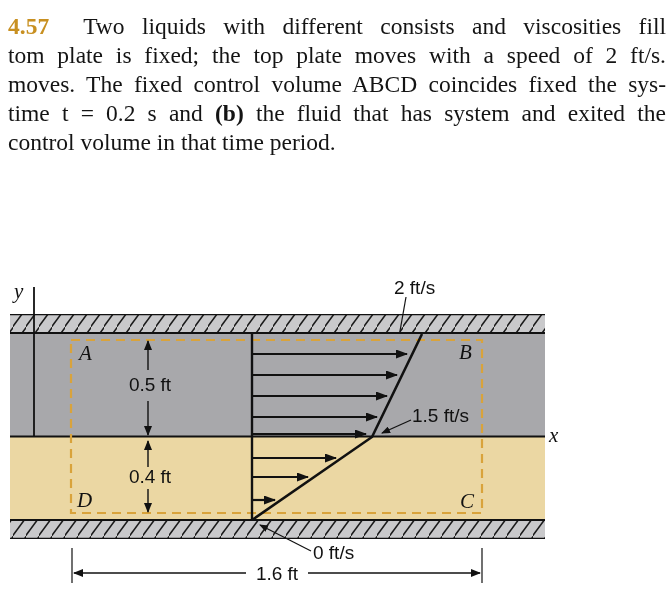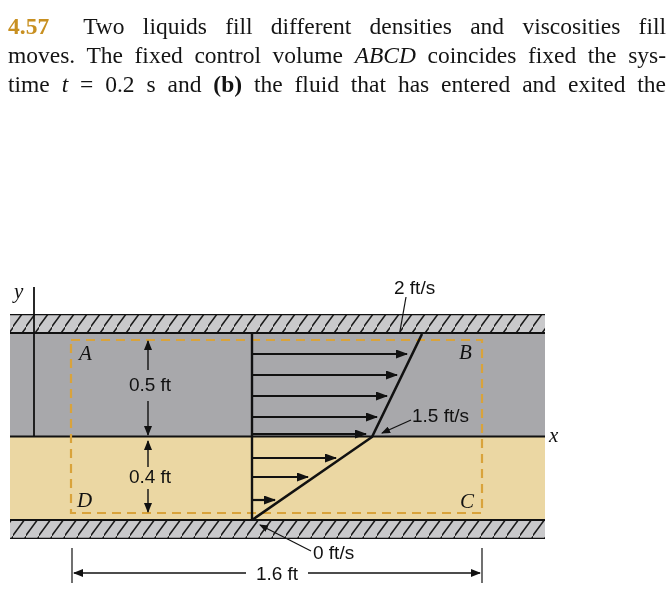--- a/index.html
+++ b/index.html
@@ -8,33 +8,35 @@
     font-family:"Liberation Serif",serif;color:#141414;overflow:hidden;
   }
   #problem-text{
     position:absolute;left:8px;top:12px;width:658px;
     font-size:23.5px;line-height:29px;
   }
   #problem-text .line{text-align:justify;text-align-last:justify;white-space:normal;}
   #problem-text .line.last{text-align-last:left;}
   #problem-text .num{font-weight:bold;}
   #problem-text .gap{display:inline-block;width:34px;}
-  #problem-text .it{font-style:italic;}
+  #problem-text .it{}
   #problem-text .bd{font-weight:bold;}
   svg text{user-select:none;}
   .flab{font-family:"Liberation Sans",sans-serif;font-size:19px;fill:#111;}
   .fser{font-family:"Liberation Serif",serif;font-style:italic;font-size:21px;fill:#111;}
 </style>
 </head>
 <body>
 
 <div id="problem-text">
-    <div class="line"><span class="num" style="color: rgb(200, 144, 33);">4.57</span><span class="gap"></span><span>Two liquids fill different densities and viscosities fill</span></div>
+    <div class="line"><span class="num" style="color: rgb(200, 144, 33);">4.57</span><span class="gap"></span><span>Two liquids with different consists and viscosities fill</span></div>
+    <div class="line"><span>tom plate is fixed; the top plate moves with a speed of 2 ft/s.</span></div>
     <div class="line"><span>moves. The fixed control volume </span><span class="it">ABCD</span><span> coincides fixed the sys-</span></div>
-    <div class="line"><span>time </span><span class="it">t</span><span> = 0.2 s and </span><span class="bd">(b)</span><span> the fluid that has entered and exited the</span></div>
+    <div class="line"><span>time </span><span class="it">t</span><span> = 0.2 s and </span><span class="bd">(b)</span><span> the fluid that has system and exited the</span></div>
+    <div class="line last"><span>control volume in that time period.</span></div>
   </div>
 
 <svg width="672" height="328" viewBox="0 0 672 328" style="position:absolute;left:0;top:270px;">
   <defs>
     <pattern id="hatch" width="13" height="19" patternUnits="userSpaceOnUse">
       <rect width="13" height="19" fill="#c9c9cb"></rect>
       <line x1="-2" y1="21" x2="15" y2="-2" stroke="#1a1a1a" stroke-width="1.6"></line>
     </pattern>
     <marker id="mArrow" markerUnits="userSpaceOnUse" markerWidth="12" markerHeight="9" refX="11" refY="4.5" orient="auto">
         <path d="M0,0 L12,4.5 L0,9 Z" fill="#111"></path>

